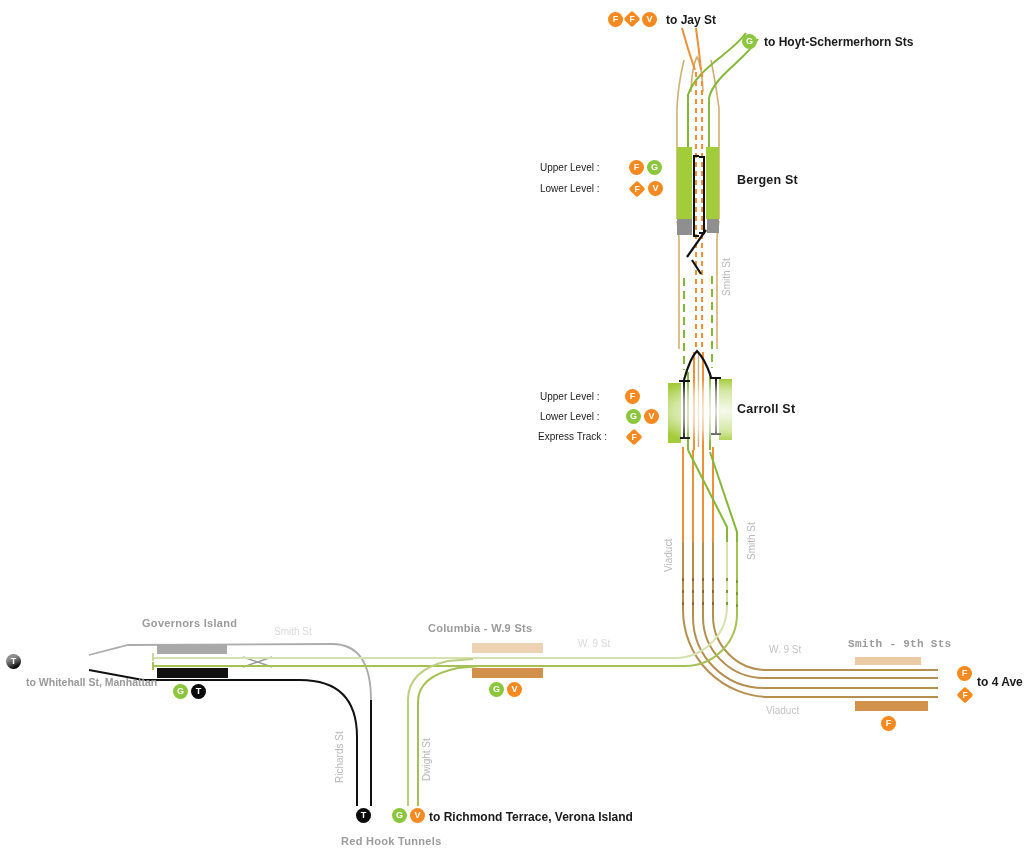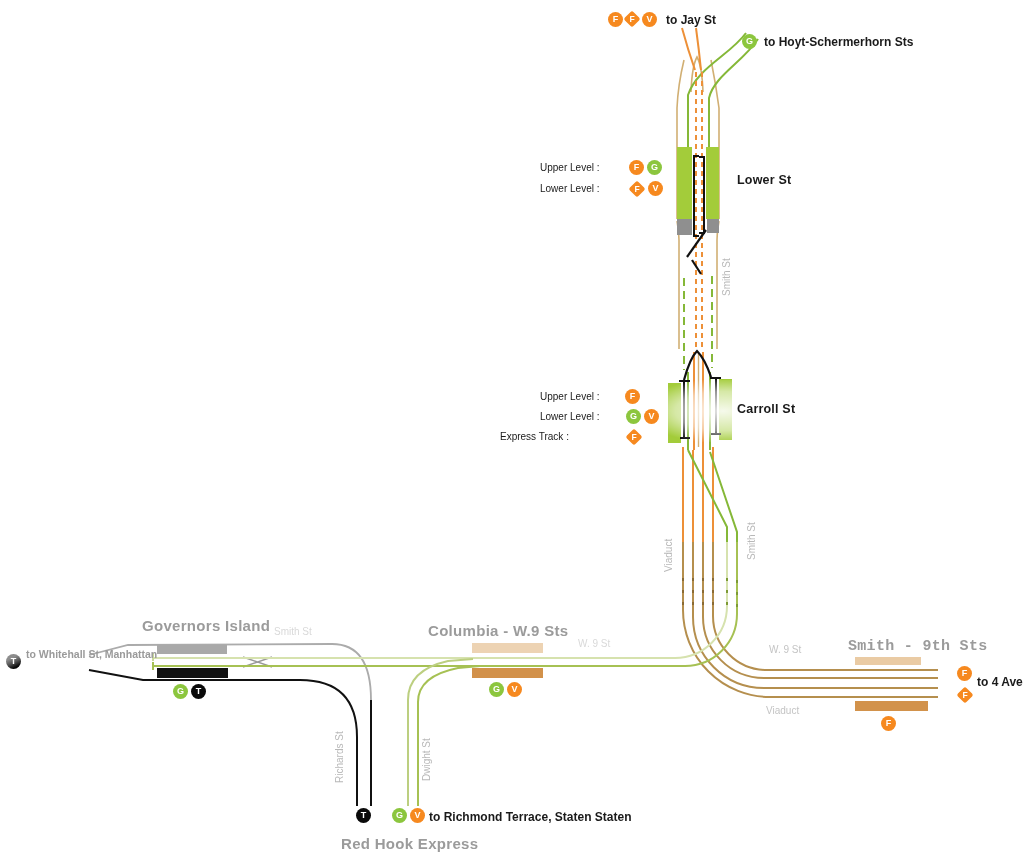--- a/index.html
+++ b/index.html
@@ -3,21 +3,21 @@
 <meta charset="utf-8">
 <style>
   html,body{margin:0;padding:0;background:#fff;}
   #map{position:relative;width:1024px;height:859px;background:#fff;overflow:hidden;
        font-family:"Liberation Sans",sans-serif;}
   #tracks{position:absolute;left:0;top:0;}
   .lbl{position:absolute;white-space:nowrap;}
   .dest{font-size:12px;font-weight:bold;color:#1a1a1a;}
   .dest-gray{font-size:10.5px;font-weight:bold;color:#9a9a9a;}
   .stn-black{font-size:12.5px;font-weight:bold;color:#1a1a1a;letter-spacing:.2px;}
-  .stn-gray{font-size:15px;font-weight:bold;color:#9b9b9b;letter-spacing:.3px;}
+  .stn-gray{font-size:11px;font-weight:bold;color:#9b9b9b;letter-spacing:.3px;}
   .street{font-size:10px;color:#c4c4c4;}
   .street-pale{font-size:10px;color:#d9d9d9;}
   .street-v{font-size:10px;color:#b8b8b8;transform-origin:0 0;transform:rotate(-90deg);}
   .lvl{font-size:10px;font-weight:normal;color:#1a1a1a;text-align:left;}
   .b{position:absolute;width:15px;height:15px;border-radius:50%;color:#fff;
      font-size:9px;font-weight:bold;line-height:15px;text-align:center;}
   .b span{display:block;line-height:15px;}
   .diamond{width:12px;height:12px;border-radius:2px;transform:rotate(45deg);}
   .diamond span{transform:rotate(-45deg);line-height:12px;font-size:8.5px;}
   .orange{background:#F6891F;}
@@ -152,50 +152,50 @@
 <div class="b green" style="left:647px;top:160px;">
       <span>G</span>
     </div>
 <div class="lbl lvl" style="left:540px;top:183px;width:84px;">Lower Level :</div>
 <div class="b orange diamond" style="left:631px;top:183px;">
       <span>F</span>
     </div>
 <div class="b orange" style="left:648px;top:181px;">
       <span>V</span>
     </div>
-<div class="lbl stn-black" style="left:737px;top:173px;">Lower St</div>
+<div class="lbl stn-black" style="left:737px;top:173px;">Bergen St</div>
 
 <div class="lbl street-v" style="left:721px;top:296px;">Smith St</div>
 
 <div class="lbl lvl" style="left:540px;top:391px;width:84px;">Upper Level :</div>
 <div class="b orange" style="left:625px;top:389px;">
       <span>F</span>
     </div>
 <div class="lbl lvl" style="left:540px;top:411px;width:84px;">Lower Level :</div>
 <div class="b green" style="left:626px;top:409px;">
       <span>G</span>
     </div>
 <div class="b orange" style="left:644px;top:409px;">
       <span>V</span>
     </div>
-<div class="lbl lvl" style="left:500px;top:431px;width:100px;">Express Track :</div>
+<div class="lbl lvl" style="left:538px;top:431px;width:100px;">Express Track :</div>
 <div class="b orange diamond" style="left:628px;top:431px;">
       <span>F</span>
     </div>
 <div class="lbl stn-black" style="left:737px;top:402px;">Carroll St</div>
 
 <div class="lbl street-v" style="left:663px;top:572px;">Viaduct</div>
 <div class="lbl street-v" style="left:746px;top:560px;">Smith St</div>
 
 <div class="lbl stn-gray" style="left:142px;top:617px;">Governors Island</div>
 <div class="lbl street-pale" style="left:274px;top:626px;">Smith St</div>
 <div class="b tgrad" style="left:6px;top:654px;">
       <span>T</span>
     </div>
-<div class="lbl dest-gray" style="left:26px;top:648px;">to Whitehall St, Manhattan</div>
+<div class="lbl dest-gray" style="left:26px;top:676px;">to Whitehall St, Manhattan</div>
 <div class="b green" style="left:173px;top:684px;">
       <span>G</span>
     </div>
 <div class="b blackb" style="left:191px;top:684px;">
       <span>T</span>
     </div>
 
 <div class="lbl stn-gray" style="left:428px;top:622px;">Columbia - W.9 Sts</div>
 <div class="lbl street-pale" style="left:578px;top:638px;">W. 9 St</div>
 <div class="b green" style="left:489px;top:682px;">
@@ -225,16 +225,16 @@
 <div class="lbl street-v" style="left:421px;top:781px;">Dwight St</div>
 <div class="b blackb" style="left:356px;top:808px;">
       <span>T</span>
     </div>
 <div class="b green" style="left:392px;top:808px;">
       <span>G</span>
     </div>
 <div class="b orange" style="left:410px;top:808px;">
       <span>V</span>
     </div>
-<div class="lbl dest" style="left:429px;top:810px;">to Richmond Terrace, Staten Staten</div>
-<div class="lbl stn-gray" style="left:341px;top:835px;">Red Hook Express</div>
+<div class="lbl dest" style="left:429px;top:810px;">to Richmond Terrace, Verona Island</div>
+<div class="lbl stn-gray" style="left:341px;top:835px;">Red Hook Tunnels</div>
 
 </div>
 
 </body></html>

